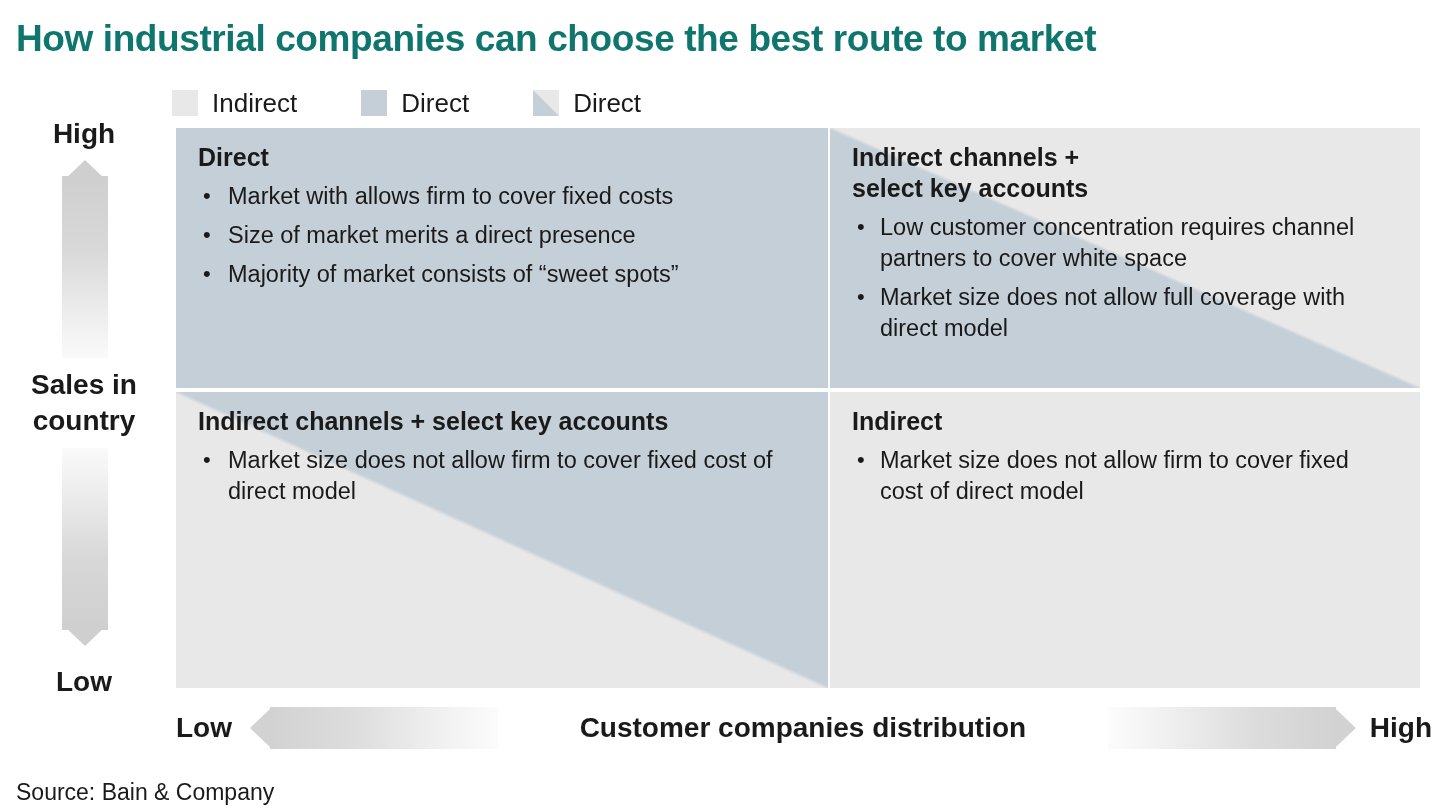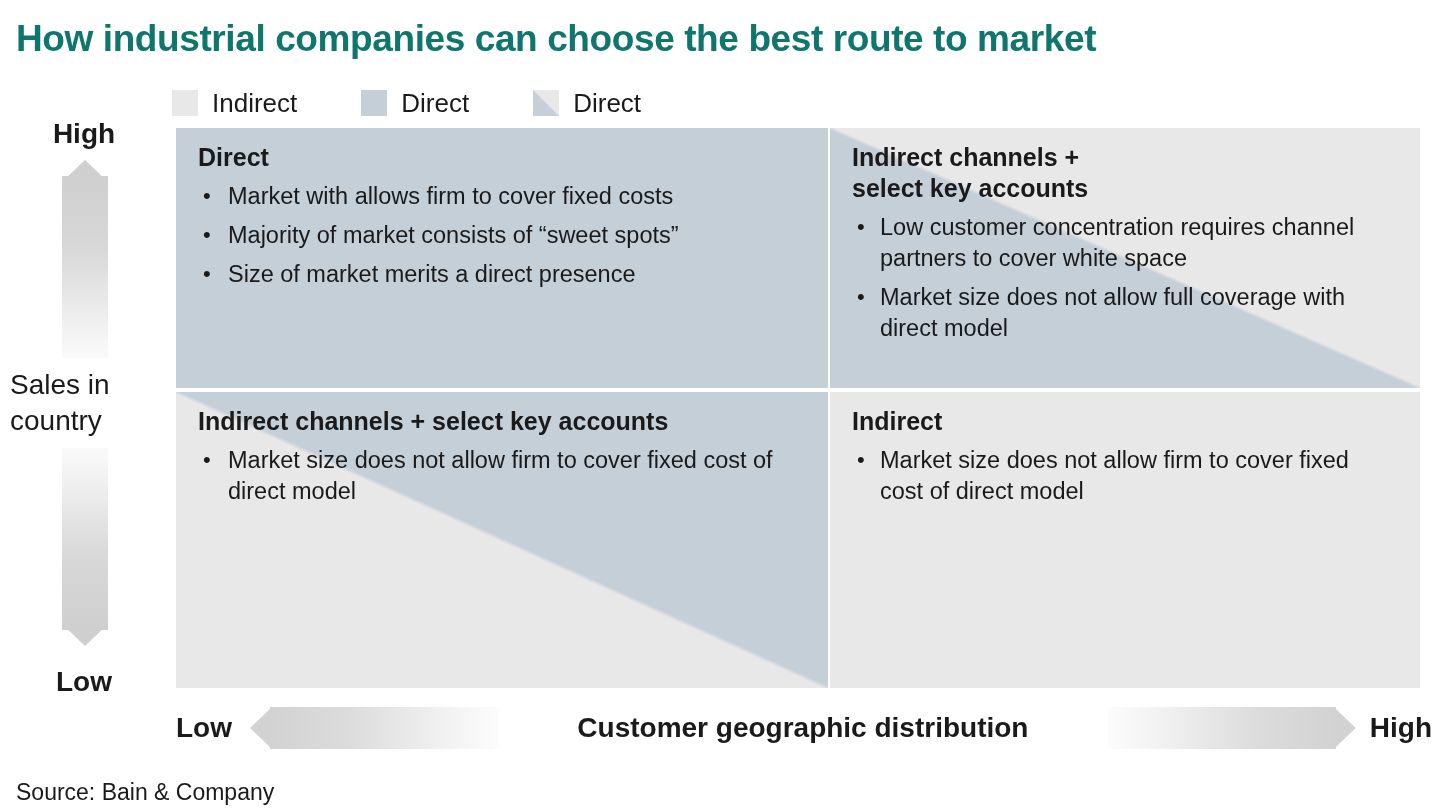--- a/index.html
+++ b/index.html
@@ -138,25 +138,25 @@
     font-size: 28px;
     font-weight: bold;
     color: #1a1a1a;
   }
   .y-label-top { top: 0px; }
   .y-label-bottom { bottom: 0px; }
   .y-label-mid {
     position: absolute;
     width: 168px;
     top: 249px;
+    text-align: center;
     font-size: 28px;
-    font-weight: normal;
+    font-weight: bold;
     color: #1a1a1a;
     line-height: 36px;
-    padding-left: 10px;
   }
   .y-arrow {
     position: absolute;
     left: 62px;
     width: 46px;
   }
   .y-arrow-up {
     top: 42px;
     height: 198px;
   }
@@ -282,22 +282,22 @@
     </div>
     <div class="y-label-bottom">Low</div>
   </div>
 
   <div class="matrix">
 
     <div class="quad q-tl">
       <div class="quad-heading">Direct</div>
       <ul class="quad-list">
         <li>Market with allows firm to cover fixed costs</li>
+        <li>Size of market merits a direct presence</li>
         <li>Majority of market consists of “sweet spots”</li>
-        <li>Size of market merits a direct presence</li>
       </ul>
     </div>
 
     <div class="gap-v"></div>
 
     <div class="quad q-tr">
       <div class="quad-heading">Indirect channels +
 select key accounts</div>
       <ul class="quad-list">
         <li>Low customer concentration requires channel partners to cover white space</li>
@@ -322,21 +322,21 @@
     </div>
 
   </div>
 
   <div class="xaxis">
     <span class="x-label">Low</span>
     <div class="x-arrow x-arrow-left">
       <div class="head"></div>
       <div class="shaft"></div>
     </div>
-    <span class="x-title">Customer geographic distribution</span>
+    <span class="x-title">Customer companies distribution</span>
     <div class="x-arrow x-arrow-right">
       <div class="shaft"></div>
       <div class="head"></div>
     </div>
     <span class="x-label">High</span>
   </div>
 
   <div class="source">Source: Bain &amp; Company</div>
 
 </div>

